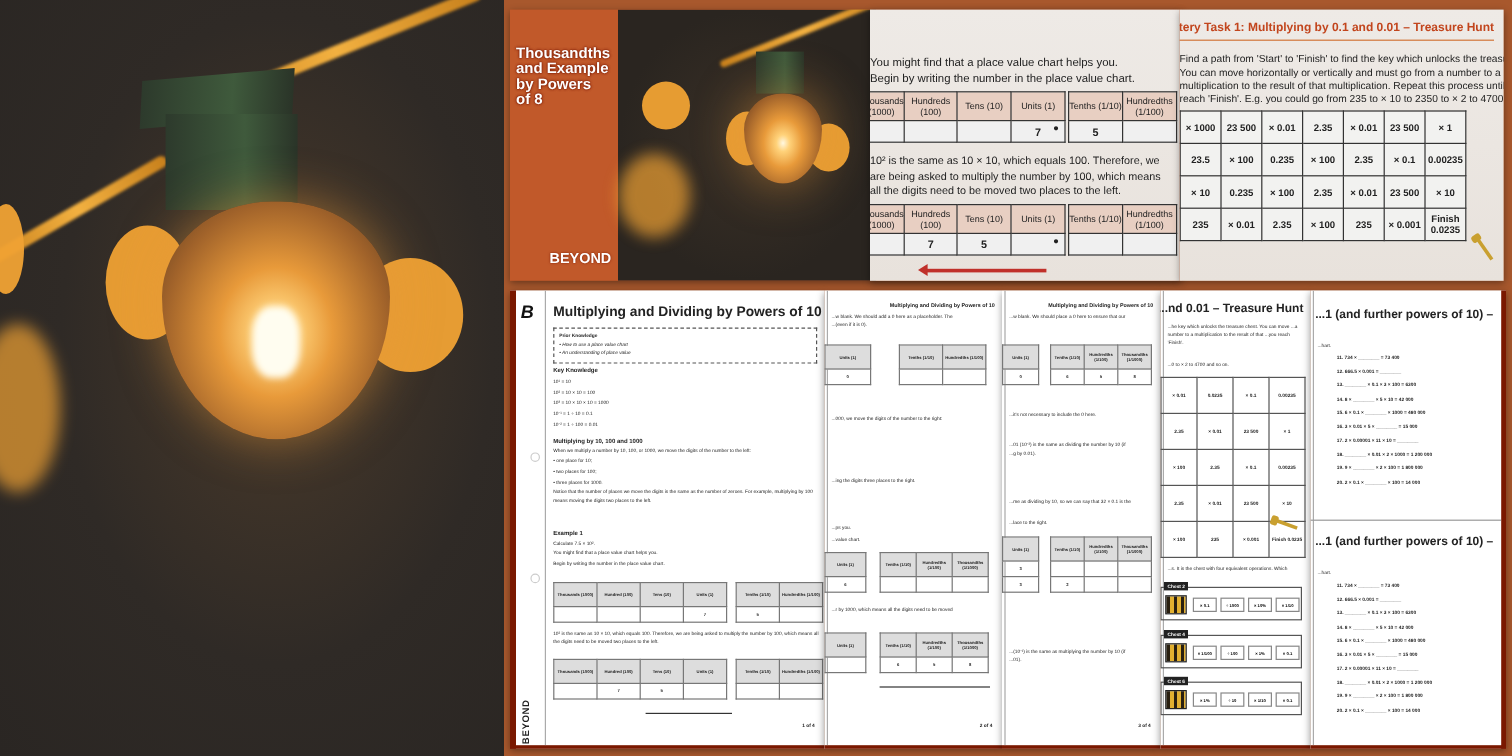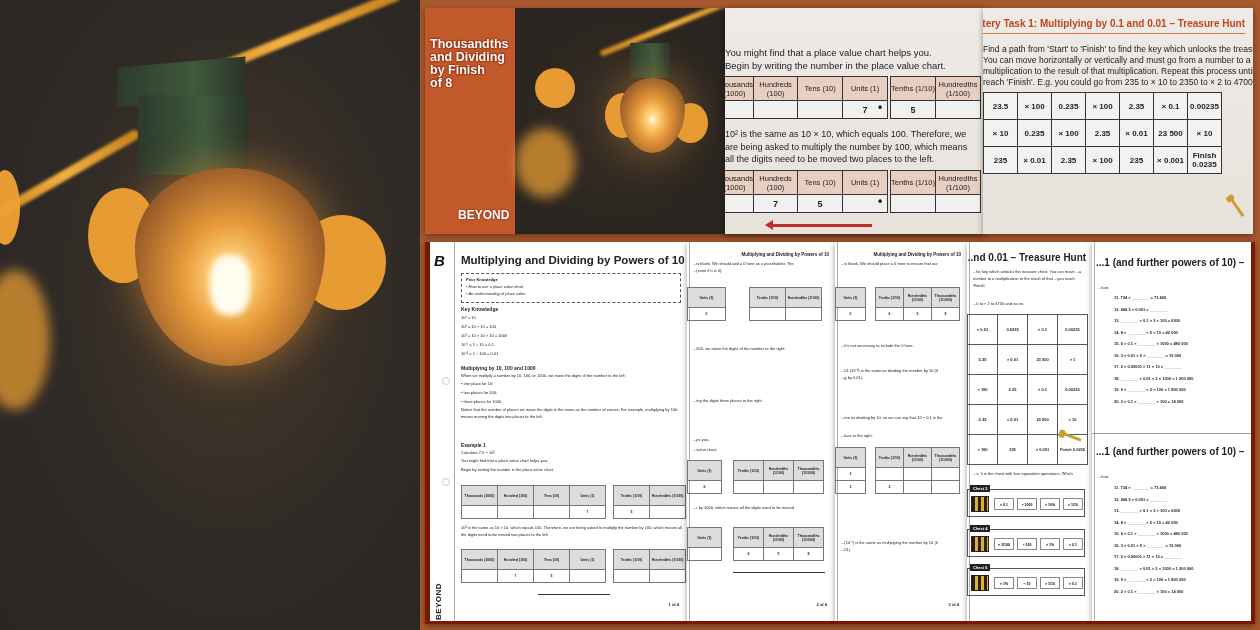--- a/index.html
+++ b/index.html
@@ -75,22 +75,22 @@
   <div class="bokeh" style="left:-10px;top:170px;width:30px;height:75px;"></div>
   <div class="socket" style="left:118px;top:62px;width:126px;height:40px;transform:skew(-8deg) rotate(-5deg);"></div>
   <div class="socket" style="left:138px;top:95px;width:110px;height:80px;"></div>
   <div class="bulb" style="left:135px;top:168px;width:190px;height:198px;"></div>
   <div class="filament" style="left:210px;top:255px;width:40px;height:60px;"></div>
 </div>
 
 <div class="cover">
   <div class="cover-title">
     <div>Thousandths</div>
-    <div>and Dividing</div>
-    <div>by Finish</div>
+    <div>and Example</div>
+    <div>by Powers</div>
     <div>of 8</div>
   </div>
   <div class="cover-logo">BEYOND</div>
   <div class="cover-photo">
     <div class="bokeh" style="left:20px;top:60px;width:40px;height:40px;"></div>
     <div class="bokeh" style="left:90px;top:85px;width:35px;height:45px;"></div>
     <div class="bokeh" style="left:158px;top:95px;width:35px;height:40px;"></div>
     <div class="bokeh blur" style="left:0px;top:120px;width:60px;height:70px;"></div>
     <div class="wire" style="left:80px;top:15px;width:150px;height:6px;transform:rotate(-22deg);"></div>
     <div class="socket" style="left:115px;top:35px;width:40px;height:35px;"></div>
@@ -166,20 +166,29 @@
 <div class="slide slide2">
   <div class="slide2-title" style="left:-140px;width:402px;text-align:right;">Diving into Mastery Task 1: Multiplying by 0.1 and 0.01 – Treasure Hunt</div>
   <div class="body-text" style="left:0;top:36px;font-size:8.5px;line-height:11px;white-space:nowrap;">
     <div>Find a path from 'Start' to 'Finish' to find the key which unlocks the treasure chest.</div>
     <div>You can move horizontally or vertically and must go from a number to a</div>
     <div>multiplication to the result of that multiplication. Repeat this process until you</div>
     <div>reach 'Finish'. E.g. you could go from 235 to × 10 to 2350 to × 2 to 4700 and so on.</div>
   </div>
   <table class="grid">
     <tbody>
+    <tr>
+      <td>× 1000</td>
+          <td>23 500</td>
+          <td>× 0.01</td>
+          <td>2.35</td>
+          <td>× 0.01</td>
+          <td>23 500</td>
+          <td>× 1</td>
+    </tr>
     <tr>
       <td>23.5</td>
           <td>× 100</td>
           <td>0.235</td>
           <td>× 100</td>
           <td>2.35</td>
           <td>× 0.1</td>
           <td>0.00235</td>
     </tr>
     <tr>

